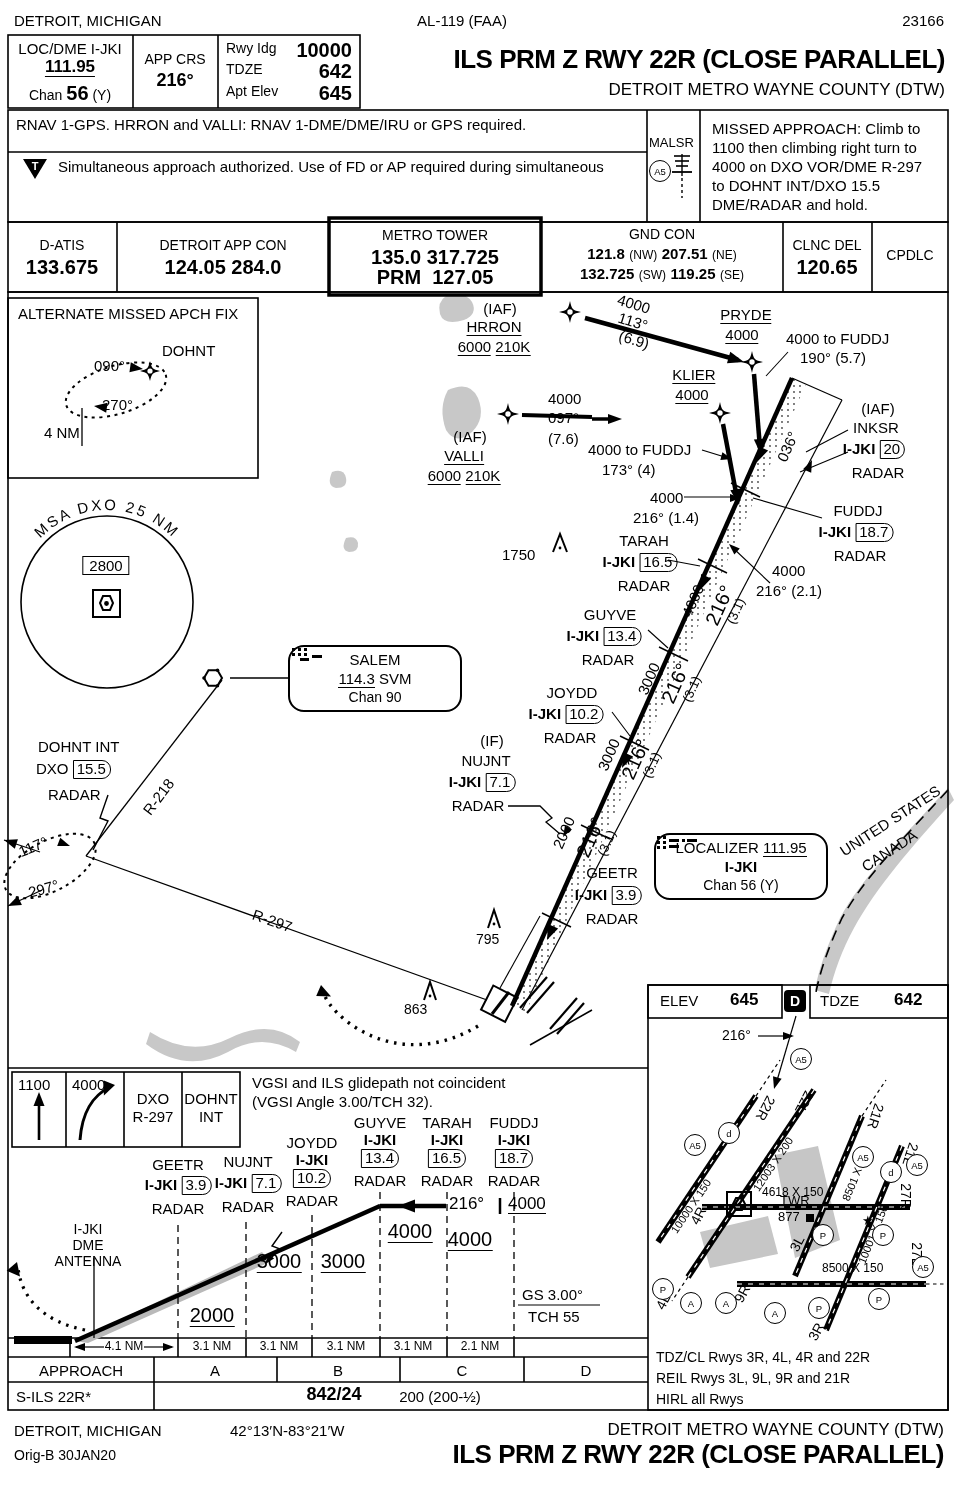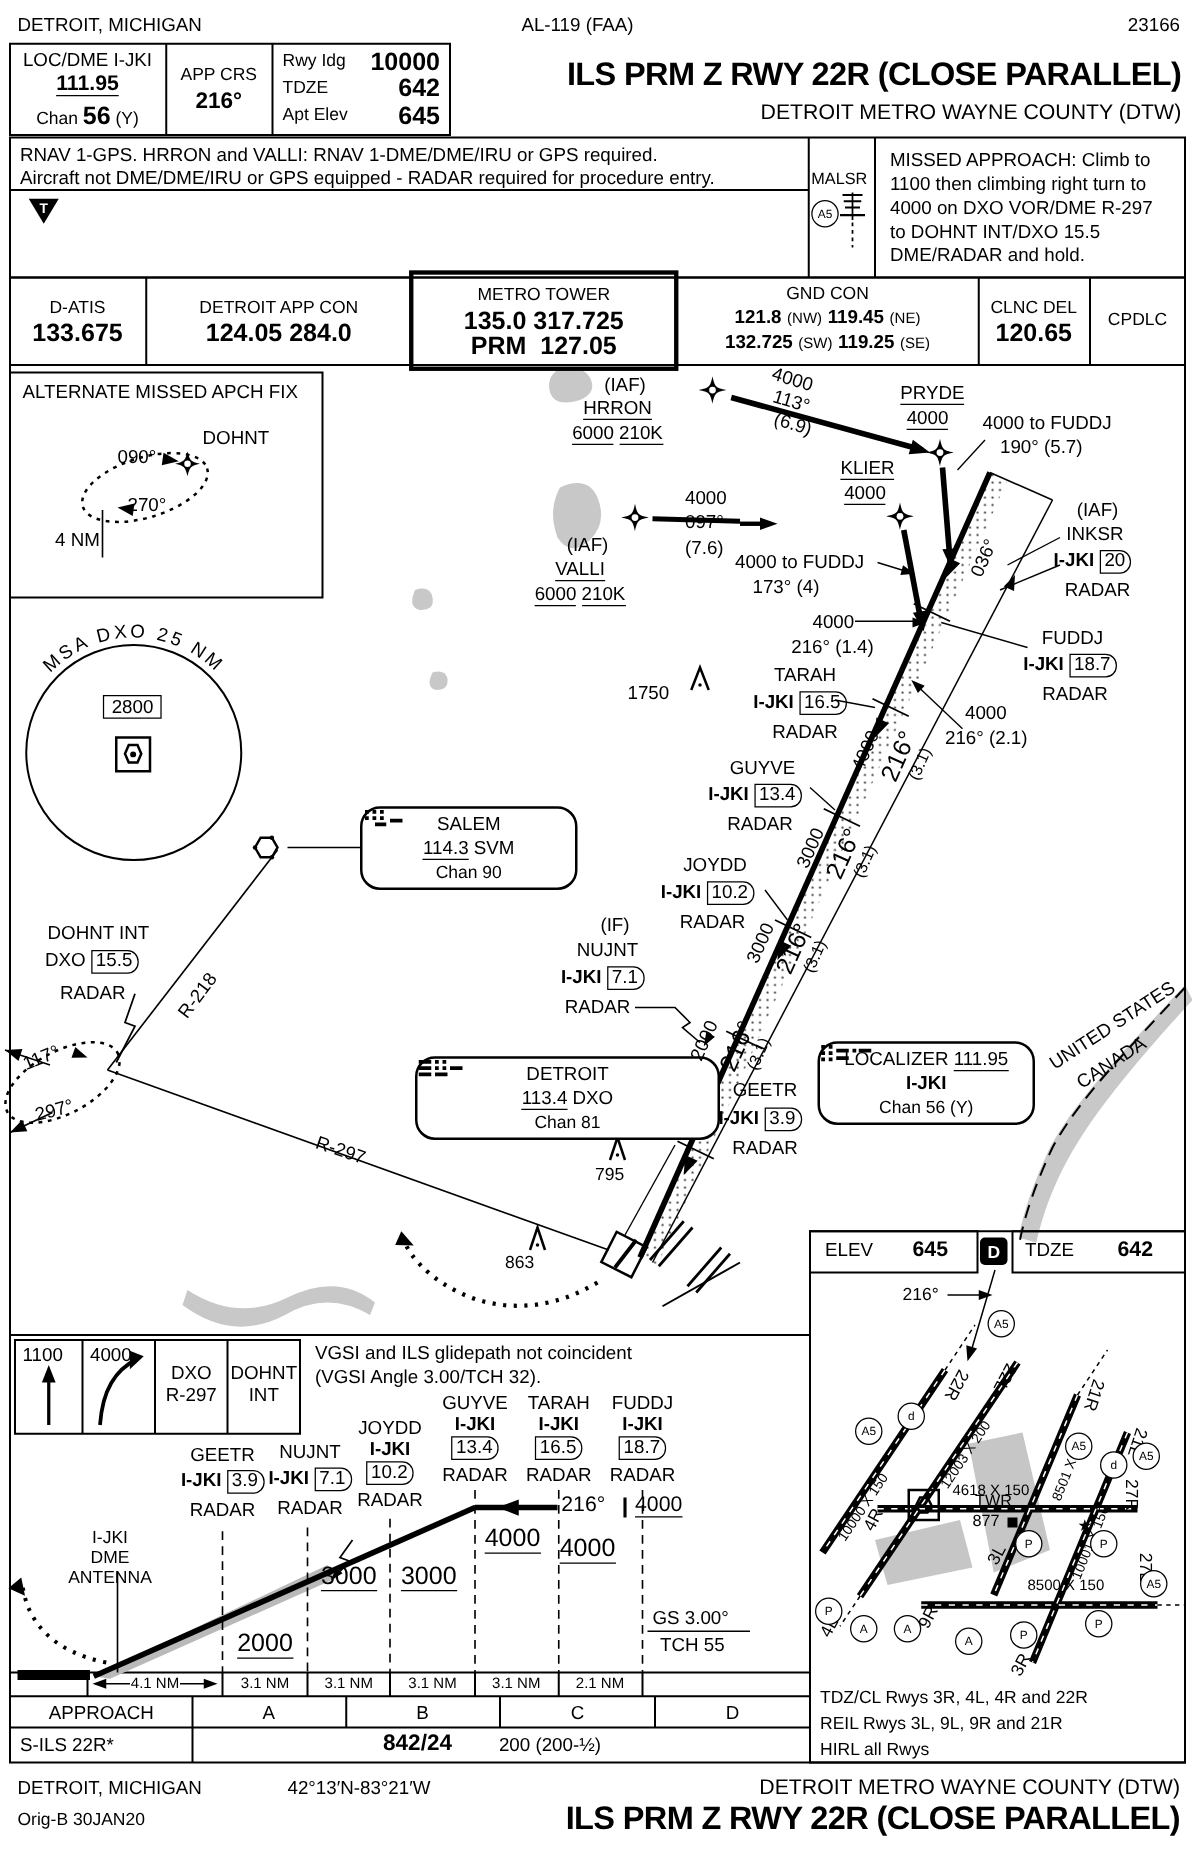--- a/index.html
+++ b/index.html
@@ -304,27 +304,27 @@
 <div class="L f14" style="left:226px;top:41px">Rwy Idg</div>
 <div class="L f16 b rgt" style="left:352px;top:39px">10000</div>
 <div class="L f14" style="left:226px;top:62px">TDZE</div>
 <div class="L f16 b rgt" style="left:352px;top:60px">642</div>
 <div class="L f14" style="left:226px;top:84px">Apt Elev</div>
 <div class="L f16 b rgt" style="left:352px;top:82px">645</div>
 <div class="L f26 b rgt" style="left:945px;top:45px;letter-spacing:-0.5px">ILS PRM Z RWY 22R (CLOSE PARALLEL)</div>
 <div class="L f17 rgt" style="left:945px;top:80px">DETROIT METRO WAYNE COUNTY (DTW)</div>
 
 <div class="L f15" style="left:16px;top:116px">RNAV 1-GPS. HRRON and VALLI: RNAV 1-DME/DME/IRU or GPS required.</div>
-<div class="L f15" style="left:16px;top:134px">Aircraft not DME/DME/IRU or GPS equipped - RADAR required for procedure entry.</div>
 <div class="L" style="left:22px;top:158px;z-index:3">
   <svg width="26" height="22">
         <polygon points="1,1 25,1 13,21" fill="#000"></polygon>
   <text x="13" y="12" text-anchor="middle" fill="#fff" font-size="11" font-weight="bold">T</text>
       </svg>
 </div>
+<div class="L f15" style="left:58px;top:158px">Simultaneous approach authorized. Use of FD or AP required during simultaneous</div>
 <div class="L f13" style="left:649px;top:136px">MALSR</div>
 <div class="circ" style="left:649px;top:160px">
       <span>A5</span>
     </div>
 <div class="L" style="left:670px;top:152px">
   <svg width="24" height="48">
         <line x1="12" y1="2" x2="12" y2="24" stroke="#000" stroke-width="1.4"></line>
   <line x1="12" y1="26" x2="12" y2="46" stroke="#000" stroke-width="1.4" stroke-dasharray="3 3"></line>
   <line x1="4" y1="4" x2="20" y2="4" stroke="#000" stroke-width="1.6"></line>
   <line x1="5" y1="9" x2="19" y2="9" stroke="#000" stroke-width="1.6"></line>
@@ -339,21 +339,21 @@
 <div class="L f15" style="left:712px;top:196px">DME/RADAR and hold.</div>
 
 <div class="L f14 c" style="left:62px;top:238px">D-ATIS</div>
 <div class="L f16 b c" style="left:62px;top:256px">133.675</div>
 <div class="L f14 c" style="left:223px;top:238px">DETROIT APP CON</div>
 <div class="L f16 b c" style="left:223px;top:256px">124.05 284.0</div>
 <div class="L f14 c" style="left:435px;top:228px">METRO TOWER</div>
 <div class="L f16 b c" style="left:435px;top:246px">135.0 317.725</div>
 <div class="L f16 b c" style="left:435px;top:266px"><span>PRM</span>&nbsp;&nbsp;<span>127.05</span></div>
 <div class="L f14 c" style="left:662px;top:227px">GND CON</div>
-<div class="L c" style="left:662px;top:245px"><span class="f15 b">121.8</span> <span class="f12">(NW)</span> <span class="f15 b">119.45</span> <span class="f12">(NE)</span></div>
+<div class="L c" style="left:662px;top:245px"><span class="f15 b">121.8</span> <span class="f12">(NW)</span> <span class="f15 b">207.51</span> <span class="f12">(NE)</span></div>
 <div class="L c" style="left:662px;top:265px"><span class="f15 b">132.725</span> <span class="f12">(SW)</span> <span class="f15 b">119.25</span> <span class="f12">(SE)</span></div>
 <div class="L f14 c" style="left:827px;top:238px">CLNC DEL</div>
 <div class="L f16 b c" style="left:827px;top:256px">120.65</div>
 <div class="L f14 c" style="left:910px;top:248px">CPDLC</div>
 
 <div class="L f15" style="left:18px;top:305px">ALTERNATE MISSED APCH FIX</div>
 <div class="L f15" style="left:162px;top:342px">DOHNT</div>
 <div class="L f15" style="left:94px;top:357px">090°</div>
 <div class="L f15" style="left:102px;top:396px">270°</div>
 <div class="L f15" style="left:44px;top:424px">4 NM</div>
@@ -373,38 +373,20 @@
             <rect x="2" y="6" width="3" height="3"></rect>
             <rect x="8" y="6" width="3" height="3"></rect>
             <rect x="14" y="6" width="3" height="3"></rect>
             <rect x="10" y="11" width="9" height="3"></rect>
             <rect x="22" y="8" width="10" height="3"></rect>
           </g>
         </svg></div>
   <div class="f14">Chan 90</div>
 </div>
 
-<div class="rbox" style="left:332px;top:845px;width:220px">
-  <div>DETROIT</div>
-  <div><span class="u">113.4</span> <span>DXO</span>
-    <svg class="morse" width="44" height="15">
-          <g fill="#000">
-            <rect x="1" y="1" width="10" height="3"></rect>
-            <rect x="14" y="1" width="3" height="3"></rect>
-            <rect x="20" y="1" width="3" height="3"></rect>
-            <rect x="1" y="6" width="10" height="3"></rect>
-            <rect x="14" y="6" width="3" height="3"></rect>
-            <rect x="20" y="6" width="3" height="3"></rect>
-            <rect x="26" y="6" width="10" height="3"></rect>
-            <rect x="1" y="11" width="10" height="3"></rect>
-            <rect x="14" y="11" width="10" height="3"></rect>
-          </g>
-        </svg></div>
-  <div class="f14">Chan 81</div>
-</div>
 
 <div class="rbox" style="left:654px;top:833px;width:150px">
   <div><span>LOCALIZER</span> <span class="u">111.95</span></div>
   <div><span class="b">I-JKI</span>
     <svg class="morse" width="46" height="15">
           <g fill="#000">
             <rect x="1" y="1" width="3" height="3"></rect>
             <rect x="7" y="1" width="3" height="3"></rect>
             <rect x="13" y="4" width="10" height="3"></rect>
             <rect x="26" y="4" width="3" height="3"></rect>

